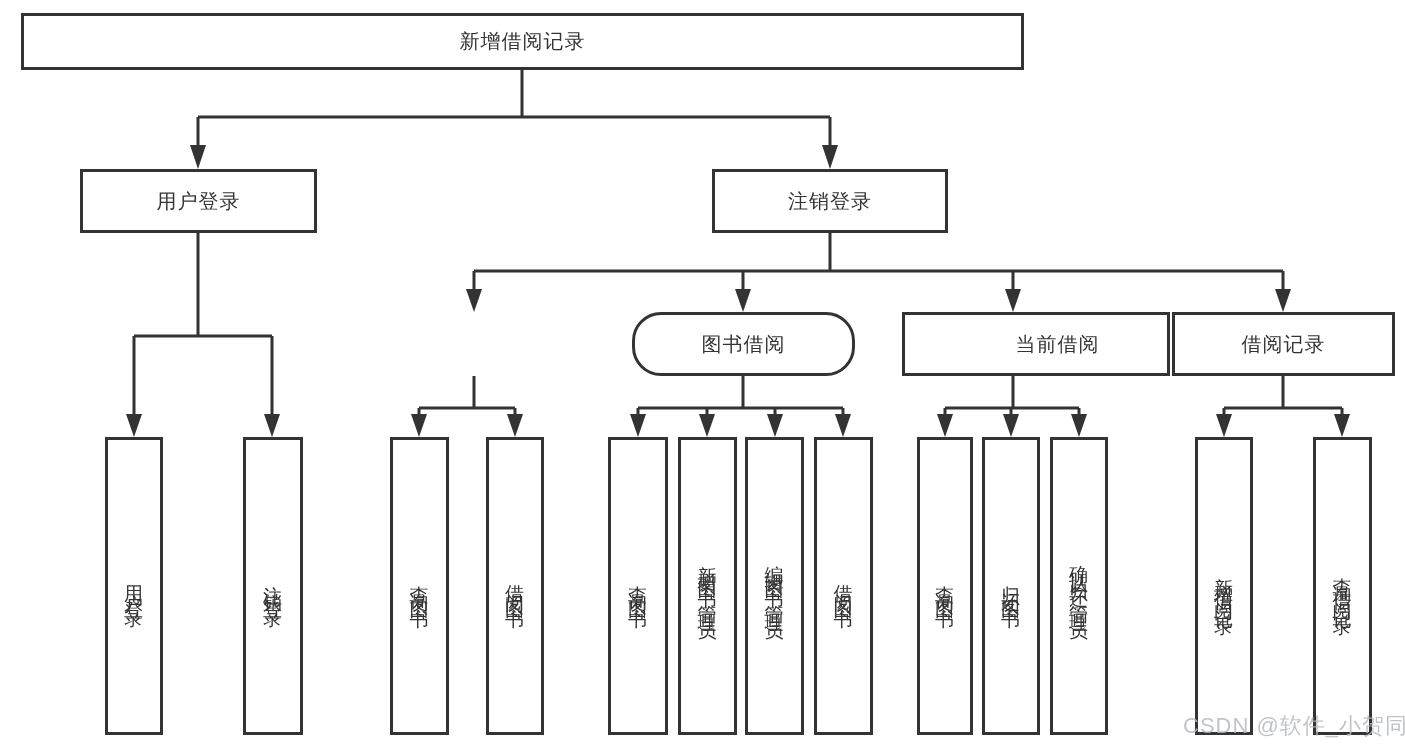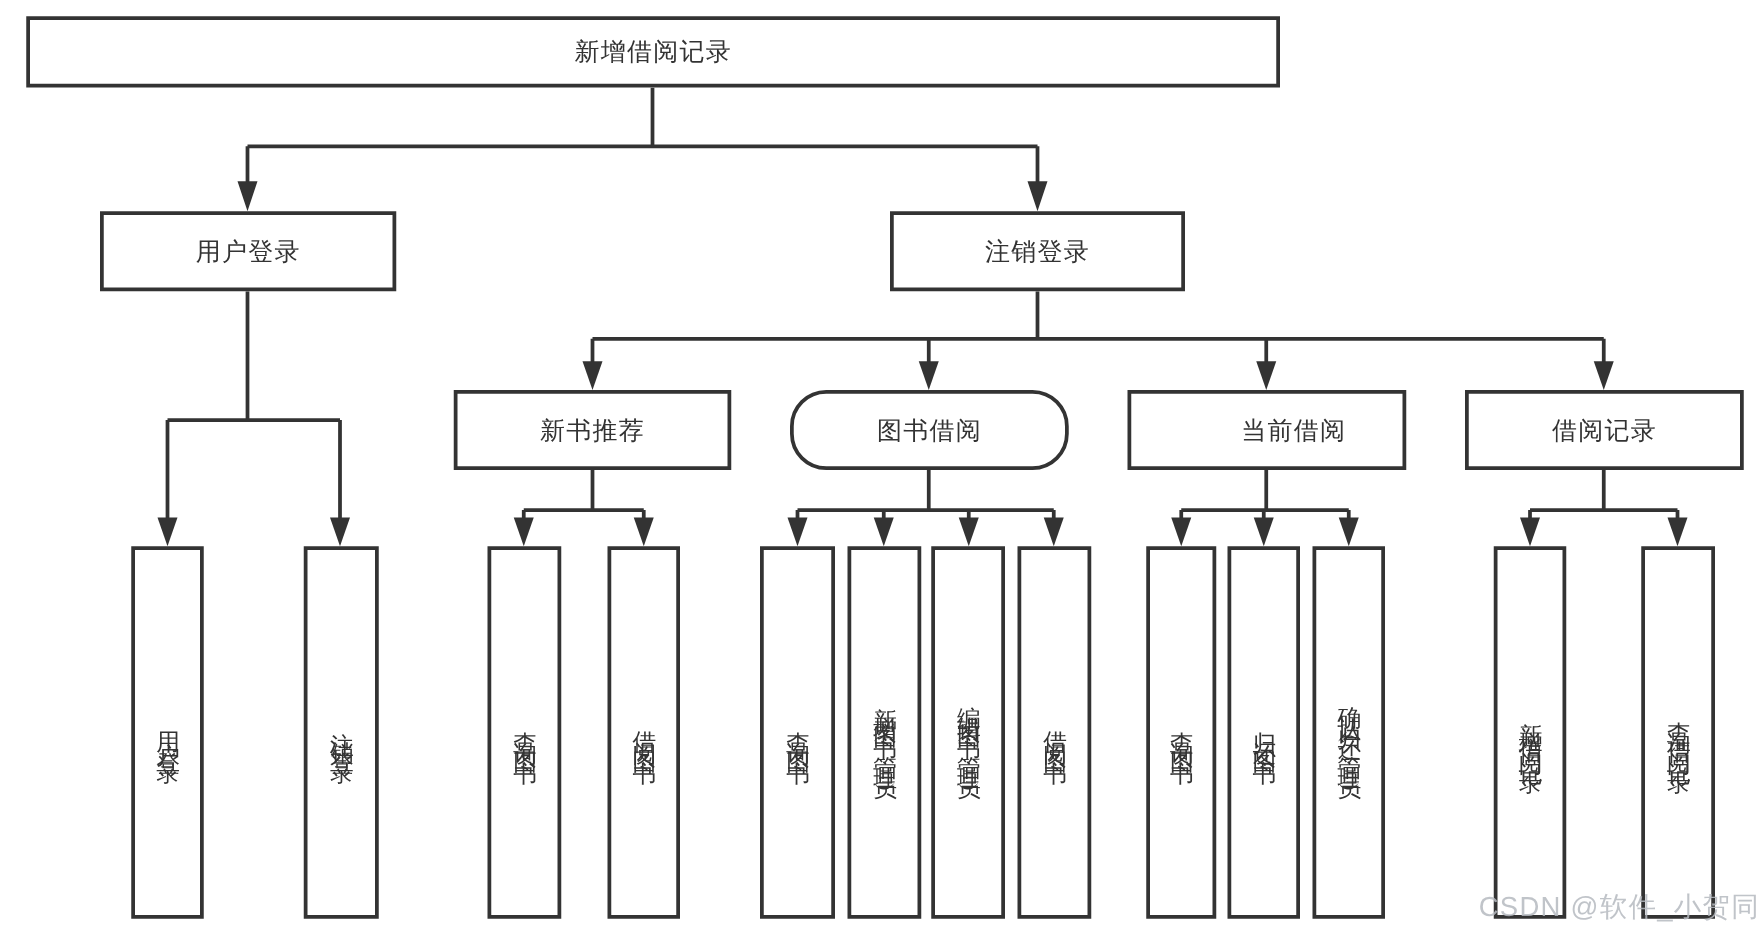--- a/index.html
+++ b/index.html
@@ -99,27 +99,24 @@
     <span>新增借阅记录</span>
   </div>
 
   <div class="box" style="left:80px; top:169px; width:237px; height:64px;">
     <span>用户登录</span>
   </div>
   <div class="box" style="left:712px; top:169px; width:236px; height:64px;">
     <span>注销登录</span>
   </div>
 
-  <div class="box" style="left:363px; top:312px; width:222px; height:64px;">
-    <span>新书推荐</span>
-  </div>
   <div class="box" style="left:632px; top:312px; width:223px; height:64px;border-radius:29px;">
     <span>图书借阅</span>
   </div>
-  <div class="box" style="left:902px; top:312px; width:223px; height:64px;padding-left:43px;">
+  <div class="box" style="left:902px; top:312px; width:268px; height:64px;padding-left:43px;">
     <span>当前借阅</span>
   </div>
   <div class="box" style="left:1172px; top:312px; width:223px; height:64px;">
     <span>借阅记录</span>
   </div>
 
   <div class="box vbox" style="left:105px; top:437px; width:58px; height:298px;">
     <span>用户登录</span>
   </div>
   <div class="box vbox" style="left:243px; top:437px; width:60px; height:298px;">

